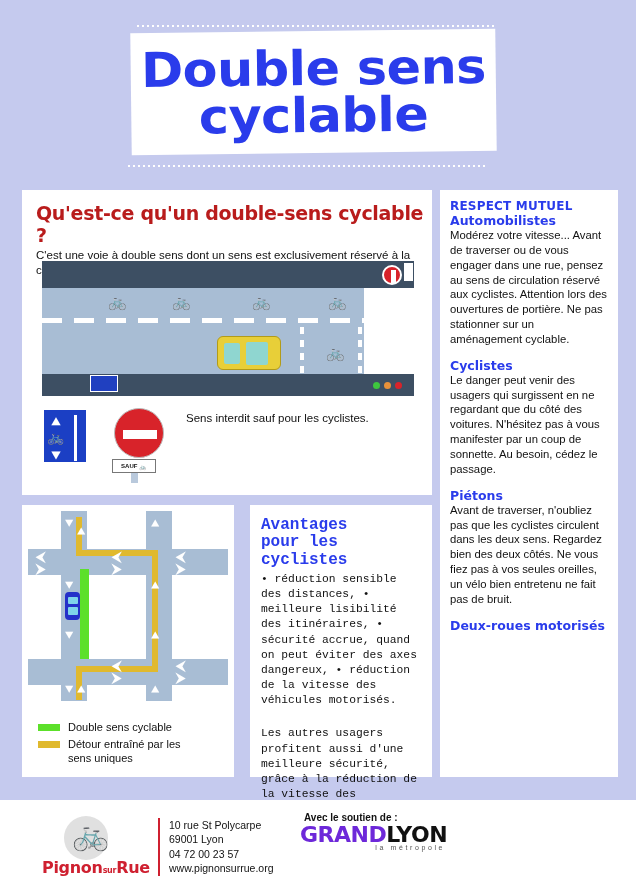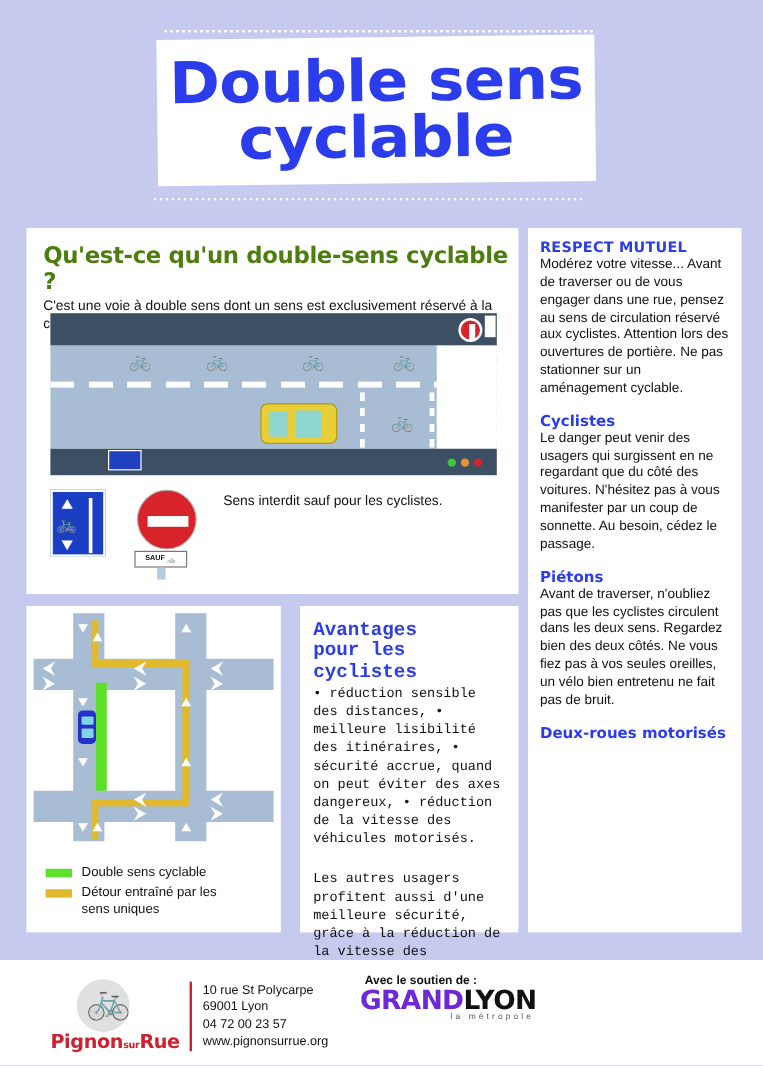--- a/index.html
+++ b/index.html
@@ -41,21 +41,21 @@
   .dot-bot { left: 128px; top: 165px; width: 358px; }
 
   
   .panel-left-top {
     position: absolute;
     left: 22px; top: 190px;
     width: 410px; height: 305px;
     background: #ffffff;
   }
   .h-blue {
-    color: #4d7c0f; font-weight: bold;
+    color: #b91c1c; font-weight: bold;
     font-family: "DejaVu Sans", sans-serif;
   }
   .q-title { font-size: 19px; margin: 12px 0 2px 14px; letter-spacing: -0.3px; }
   .q-sub {
     font-size: 11.5px; color: #111; margin-left: 14px;
     line-height: 1.33; width: 380px;
   }
 
   
   .road { position: absolute; left: 42px; top: 261px; width: 372px; height: 135px; }
@@ -246,20 +246,21 @@
         <span>SAUF</span>
         <span>🚲</span>
       </div>
       <div class="sign-post"></div>
     </div>
     <div class="sign-text" style="margin-left:16px">Sens interdit sauf pour les cyclistes.</div>
   </div>
 
   <div class="panel-right">
     <div class="r-head r-head-main">RESPECT MUTUEL</div>
+    <div class="r-head">Automobilistes</div>
     <div class="r-body">Modérez votre vitesse... Avant de traverser ou de vous engager dans une rue, pensez au sens de circulation réservé aux cyclistes. Attention lors des ouvertures de portière. Ne pas stationner sur un aménagement cyclable.</div>
     <div class="r-gap"></div>
     <div class="r-head">Cyclistes</div>
     <div class="r-body">Le danger peut venir des usagers qui surgissent en ne regardant que du côté des voitures. N'hésitez pas à vous manifester par un coup de sonnette. Au besoin, cédez le passage.</div>
     <div class="r-gap"></div>
     <div class="r-head">Piétons</div>
     <div class="r-body">Avant de traverser, n'oubliez pas que les cyclistes circulent dans les deux sens. Regardez bien des deux côtés. Ne vous fiez pas à vos seules oreilles, un vélo bien entretenu ne fait pas de bruit.</div>
     <div class="r-gap"></div>
     <div class="r-head">Deux-roues motorisés</div>
   </div>

